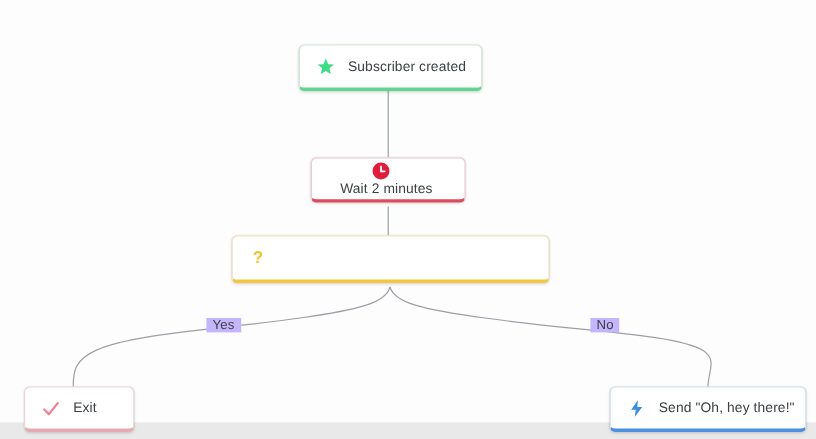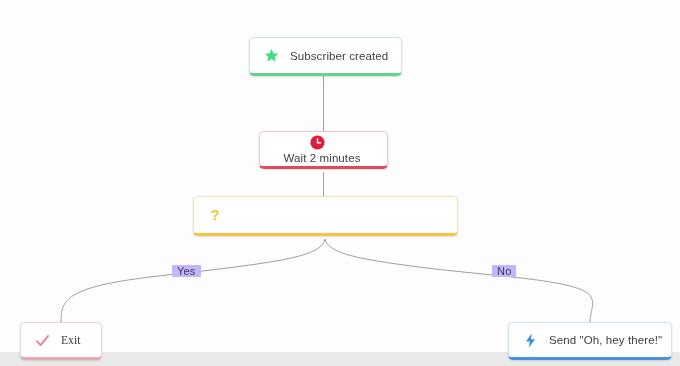--- a/index.html
+++ b/index.html
@@ -77,21 +77,21 @@
   }
   .n-blue {
     border: 1px solid #cfe0f2;
     border-bottom: 3px solid #4a90e2;
   }
 
   
   #node-subscriber { left: 249px;  top: 37px;  width: 153px; height: 39px; }
   #node-wait       { left: 259px;  top: 131px; width: 129px; height: 38px; }
   #node-condition  { left: 193px;  top: 196px; width: 265px; height: 40px; }
-  #node-exit       { left: 20px;   top: 322px; width: 82px;  height: 38px; font-family: Liberation Serif, serif; }
+  #node-exit       { left: 20px;   top: 322px; width: 92px;  height: 38px; }
   #node-send       { left: 508px;  top: 322px; width: 164px; height: 38px; }
 
   .edge-label {
     position: absolute;
     font-size: 11px;
     color: #3c4043;
     background: #c4b5fd;
     padding: 0 5px;
     letter-spacing: 0.2px;
   }

